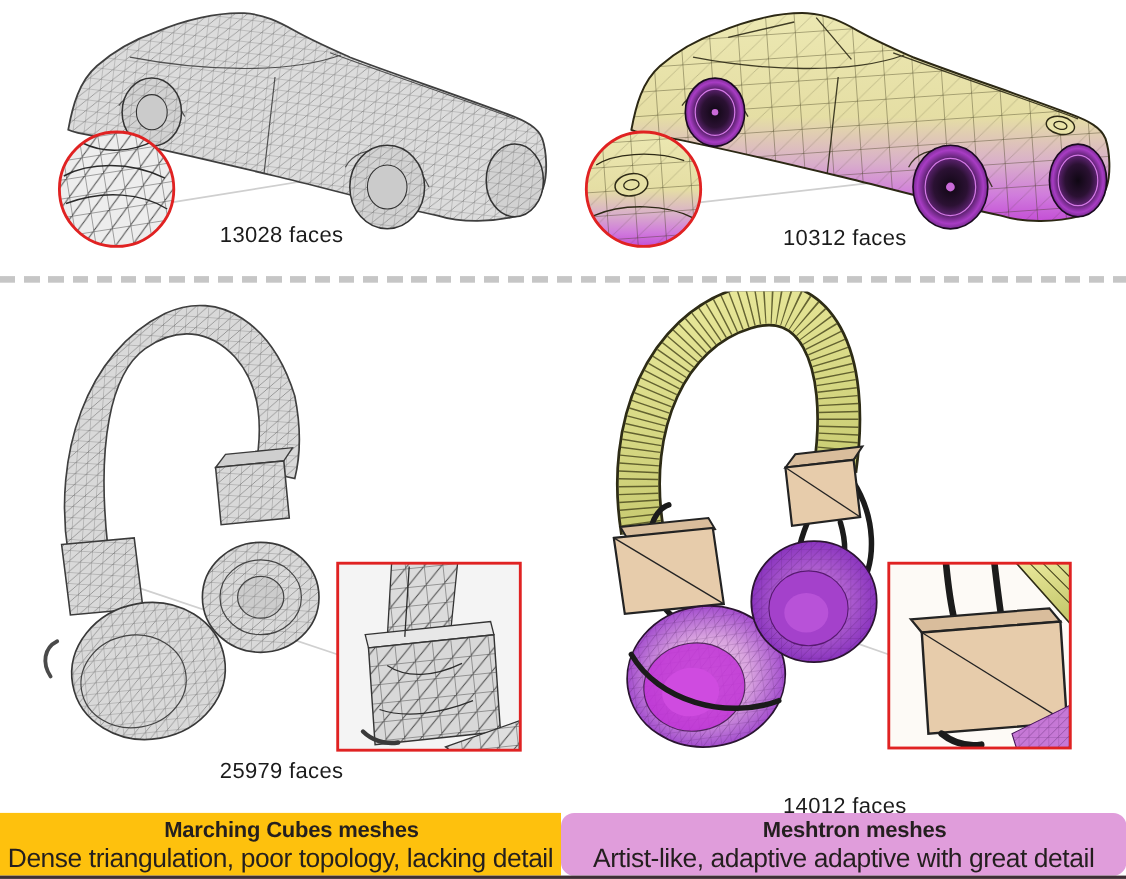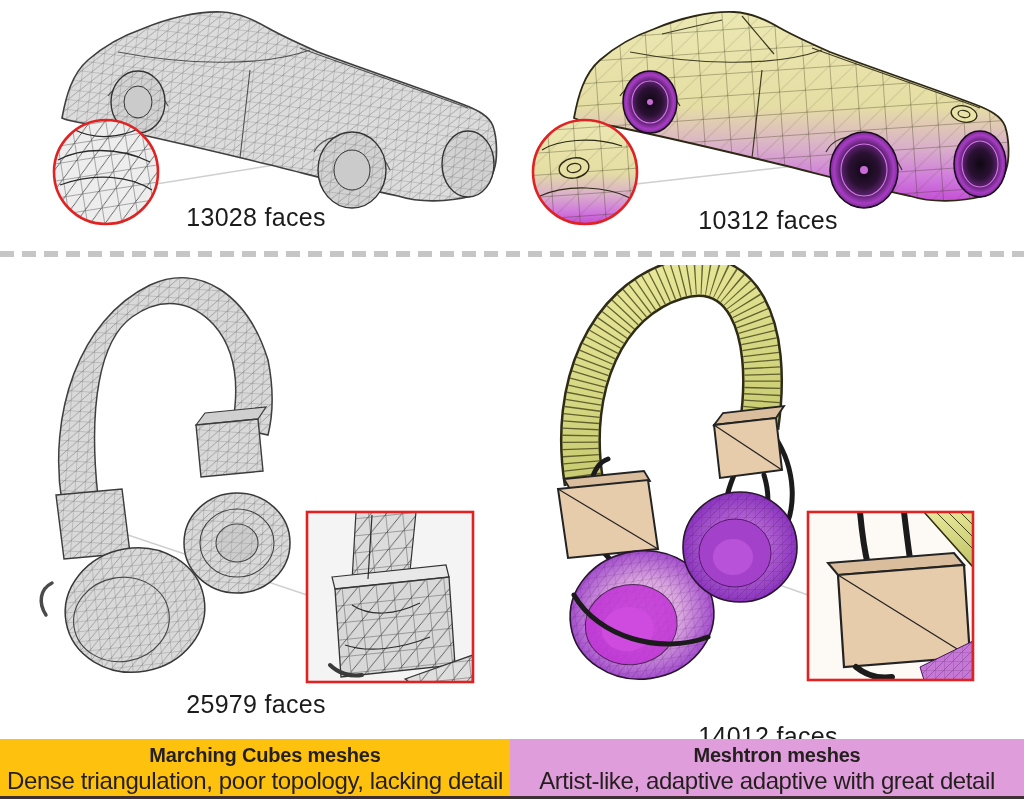--- a/index.html
+++ b/index.html
@@ -4,34 +4,34 @@
 <style>
   html,body{margin:0;padding:0;background:#fff;}
   .canvas{
     position:relative;width:1024px;height:799px;background:#ffffff;
     font-family:"Liberation Sans",sans-serif;overflow:hidden;
   }
   .panel{position:absolute;}
   .panel svg{position:absolute;left:0;top:0;display:block;}
   .caption{
     position:absolute;left:0;width:100%;text-align:center;
-    font-size:25px;font-weight:500;color:#1b1b1b;letter-spacing:.3px;
+    font-size:20px;font-weight:500;color:#1b1b1b;letter-spacing:.3px;
   }
   .divider{
     position:absolute;left:0;top:251;width:1024px;height:6px;
     background:repeating-linear-gradient(90deg,var(--separator-gray,#C6C6C6) 0 14px,transparent 14px 22px);
   }
   .footer-bar{
     position:absolute;top:739px;height:57px;display:flex;flex-direction:column;
     justify-content:center;text-align:center;color:#241f1f;
   }
   .footer-bar .title{font-size:20px;font-weight:700;line-height:26px;letter-spacing:-.2px;padding-left:20px;}
   .footer-bar .subtitle{font-size:24px;font-weight:400;line-height:26px;letter-spacing:-.4px;}
   .footer-left{left:0;width:510px;background:var(--marching-cubes-bar,#FEC10D);}
-  .footer-right{left:510px;width:514px;background:var(--meshtron-bar,#E09DDB);}
+  .footer-right{left:510px;width:514px;background:var(--meshtron-bar,#E09DDB);border-radius:12px;}
   .footer-edge{position:absolute;left:0;top:796px;width:1024px;height:3px;background:#3f2f35;}
 </style>
 </head>
 <body>
 
 <div class="canvas">
 
   <div class="panel" style="left:0;top:0;width:512px;height:250px;">
     <svg width="512" height="250" viewBox="0 0 512 250">
       <defs>

